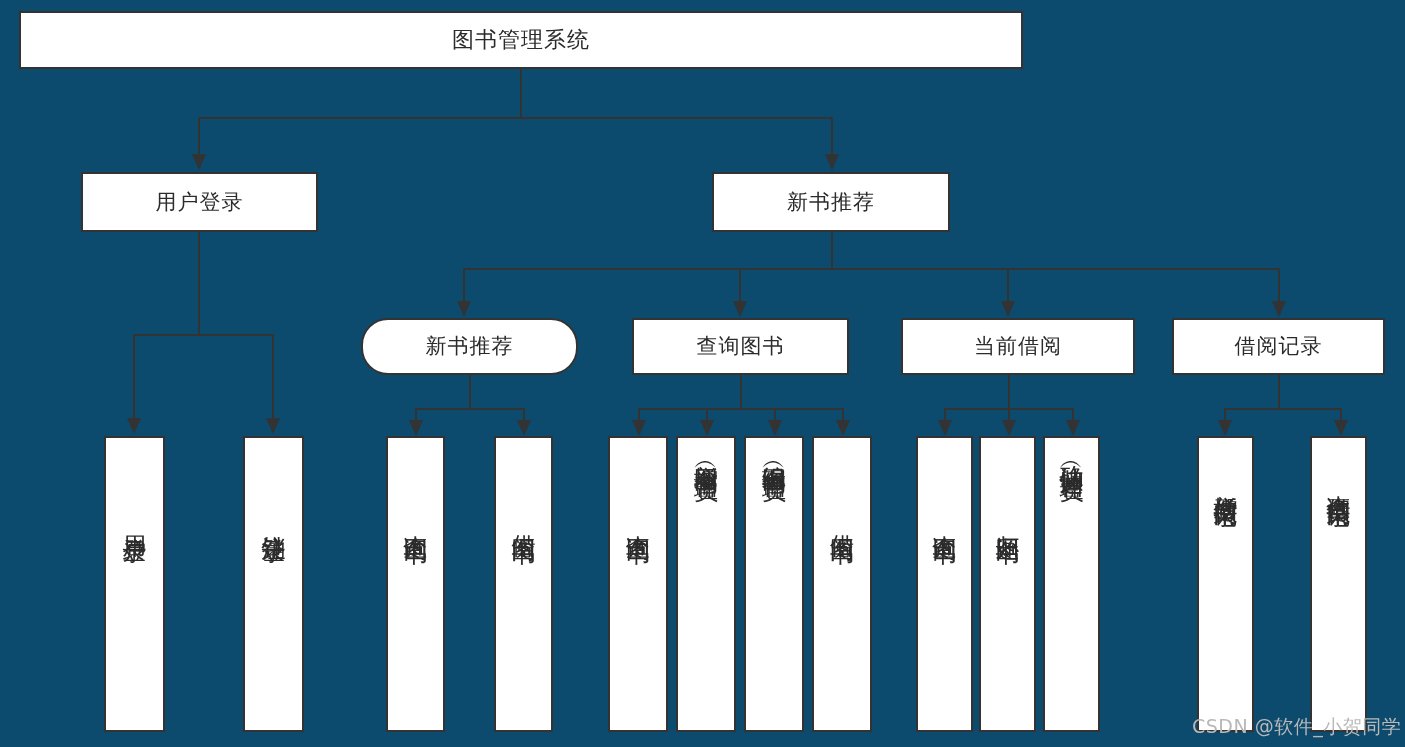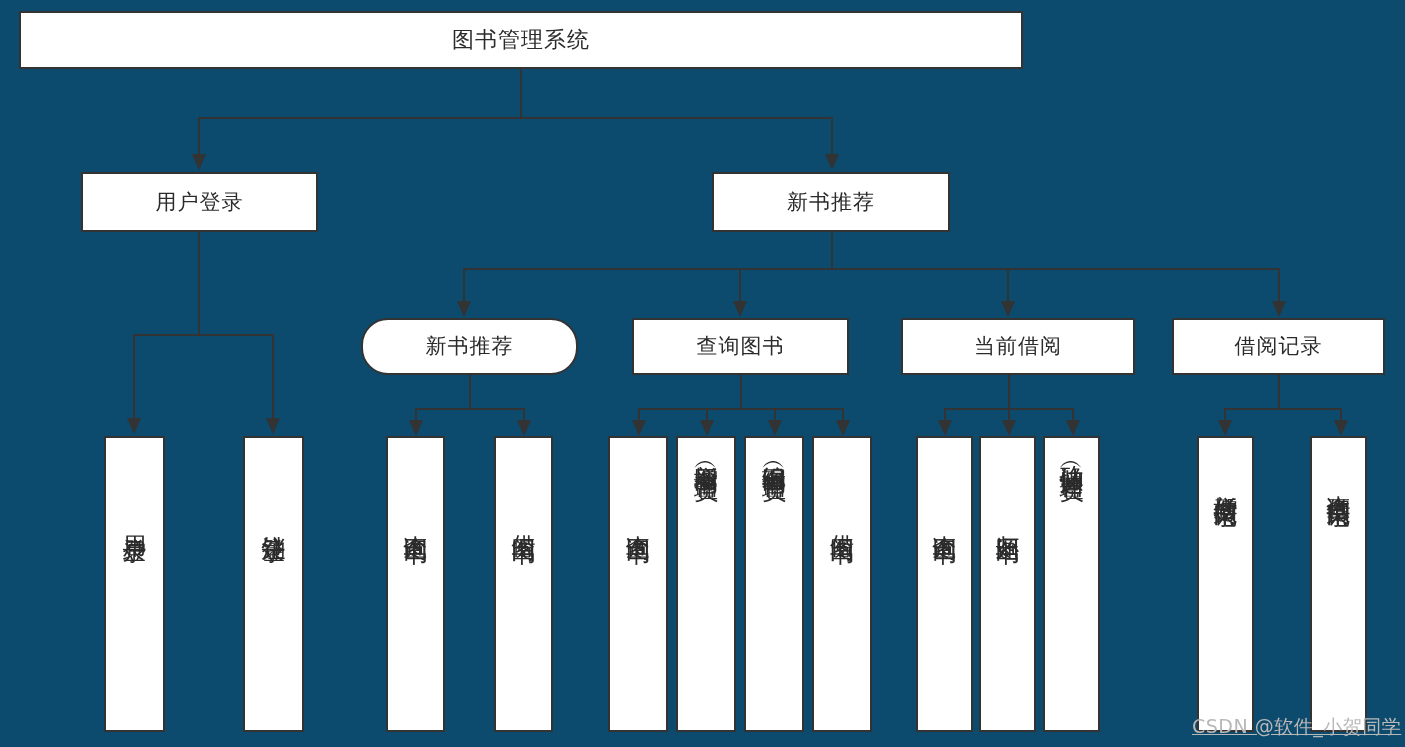--- a/index.html
+++ b/index.html
@@ -220,15 +220,15 @@
     <span class="label">确认归还（管理员）</span>
   </div>
 
   <div class="node v" style="left:1197px; top:436px; width:57px; height:296px; padding-top:38px;">
     <span class="label">新增借阅记录</span>
   </div>
   <div class="node v" style="left:1310px; top:436px; width:57px; height:296px; padding-top:38px;">
     <span class="label">查询借阅记录</span>
   </div>
 
-  <div class="watermark" style="left:1192px; top:714px;text-decoration:underline;">CSDN @软件_小贺同学</div>
+  <div class="watermark" style="left:1192px; top:714px;">CSDN @软件_小贺同学</div>
 
 </div>
 
 </body></html>

